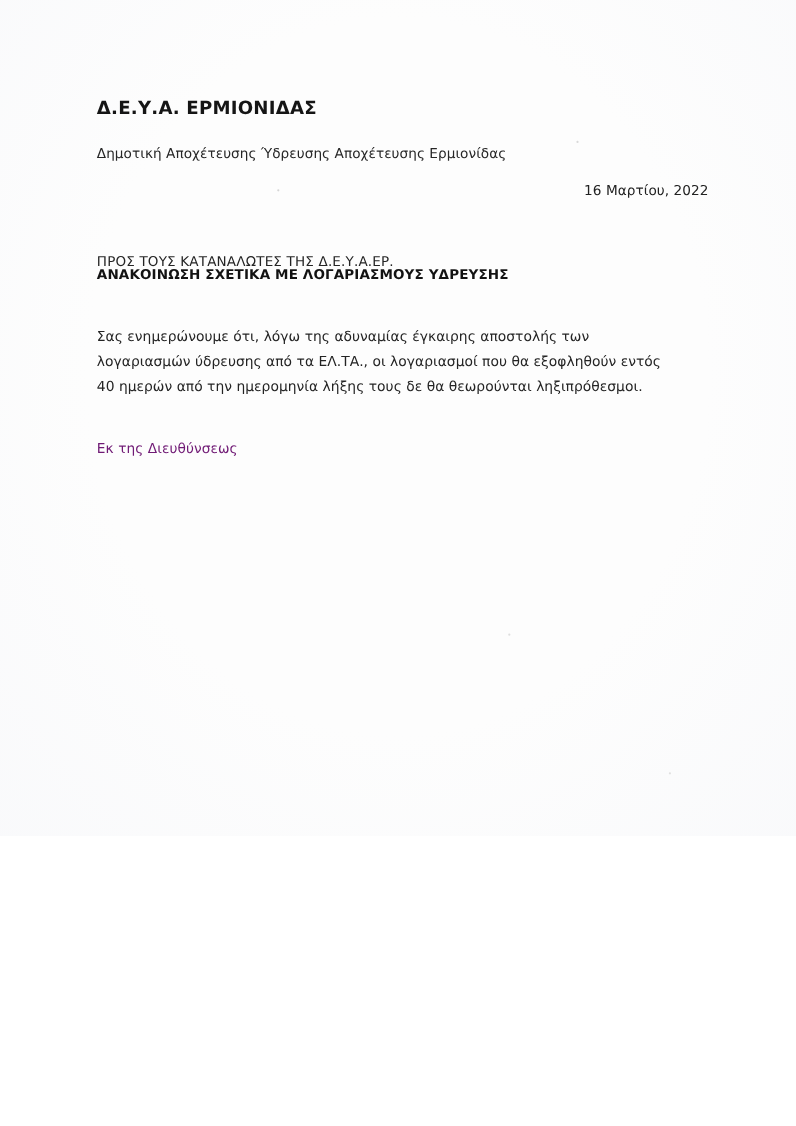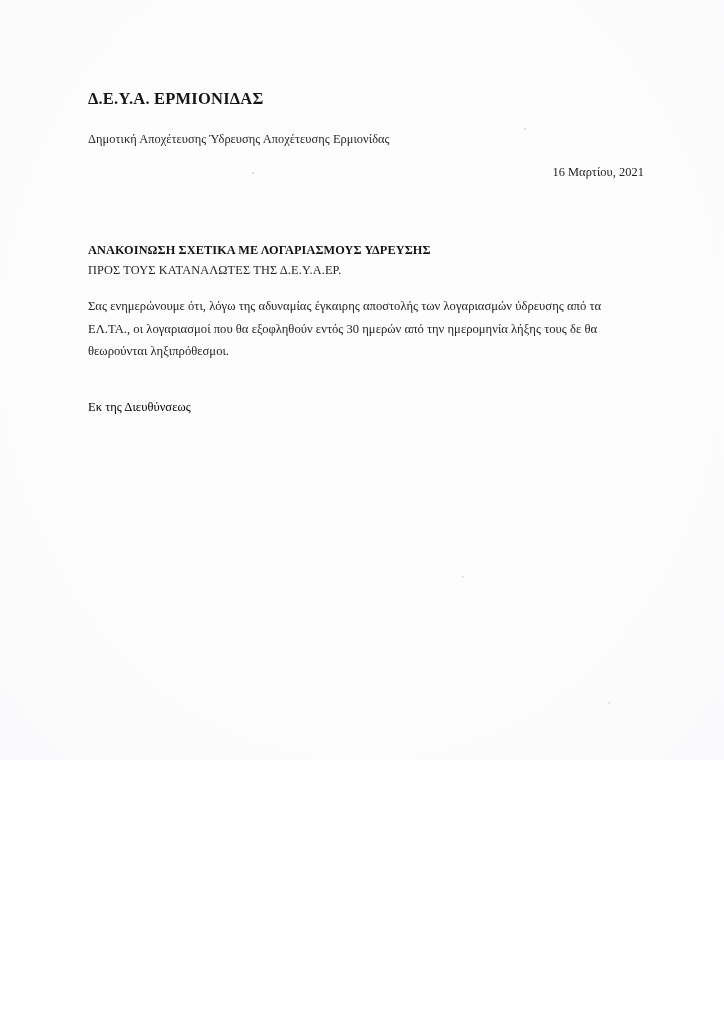--- a/index.html
+++ b/index.html
@@ -15,21 +15,20 @@
     overflow: hidden;
   }
 
   .page {
     position: relative;
     width: 724px;
     height: 760px;
     background: #fdfdfd;
     box-sizing: border-box;
     overflow: hidden;
-    font-family: Liberation Serif, serif;
   }
 
   
   .paper-texture {
     position: absolute;
     inset: 0;
     background:
       radial-gradient(ellipse at 50% 45%, rgba(255,255,255,0) 55%, rgba(246,247,250,0.55) 100%);
     pointer-events: none;
   }
@@ -88,41 +87,40 @@
 
   .doc-recipient {
     position: absolute;
     left: 0;
     top: 231px;
     font-size: 12.3px;
     font-weight: normal;
     color: #242424;
     letter-spacing: 0.15px;
     white-space: nowrap;
-    margin-top: 32px;
   }
 
   .doc-body {
     position: absolute;
     left: 0;
     top: 295px;
     width: 530px;
     font-size: 12.6px;
     line-height: 22.5px;
     color: #242424;
     letter-spacing: 0.02px;
     text-align: left;
   }
 
   .doc-signoff {
     position: absolute;
     left: 0;
     top: 400px;
     font-size: 12.5px;
-    color: #000000;
+    color: #701a75;
     letter-spacing: 0.05px;
     white-space: nowrap;
   }
 
   
   .speck {
     position: absolute;
     border-radius: 50%;
     pointer-events: none;
   }
@@ -133,27 +131,27 @@
 <div class="page">
 
   <div class="paper-texture"></div>
 
   <div class="content">
 
     <div class="doc-title">Δ.Ε.Υ.Α. ΕΡΜΙΟΝΙΔΑΣ</div>
 
     <div class="doc-subtitle">Δημοτική Αποχέτευσης Ύδρευσης Αποχέτευσης Ερμιονίδας</div>
 
-    <div class="doc-date">16 Μαρτίου, 2021</div>
+    <div class="doc-date">16 Μαρτίου, 2022</div>
 
     <div class="doc-heading">ΑΝΑΚΟΙΝΩΣΗ ΣΧΕΤΙΚΑ ΜΕ ΛΟΓΑΡΙΑΣΜΟΥΣ ΥΔΡΕΥΣΗΣ</div>
 
     <div class="doc-recipient">ΠΡΟΣ ΤΟΥΣ ΚΑΤΑΝΑΛΩΤΕΣ ΤΗΣ Δ.Ε.Υ.Α.ΕΡ.</div>
 
-    <div class="doc-body">Σας ενημερώνουμε ότι, λόγω της αδυναμίας έγκαιρης αποστολής των λογαριασμών ύδρευσης από τα ΕΛ.ΤΑ., οι λογαριασμοί που θα εξοφληθούν εντός 30 ημερών από την ημερομηνία λήξης τους δε θα θεωρούνται ληξιπρόθεσμοι.</div>
+    <div class="doc-body">Σας ενημερώνουμε ότι, λόγω της αδυναμίας έγκαιρης αποστολής των λογαριασμών ύδρευσης από τα ΕΛ.ΤΑ., οι λογαριασμοί που θα εξοφληθούν εντός 40 ημερών από την ημερομηνία λήξης τους δε θα θεωρούνται ληξιπρόθεσμοι.</div>
 
     <div class="doc-signoff">Εκ της Διευθύνσεως</div>
 
   </div>
 
   <span class="speck" style="left:524px; top:128px; width:2px; height:2px; background:#d9d9d9;"></span>
   <span class="speck" style="left:252px; top:172px; width:2px; height:2px; background:#d5d5d5;"></span>
   <span class="speck" style="left:462px; top:576px; width:2px; height:2px; background:#dedede;"></span>
   <span class="speck" style="left:608px; top:702px; width:2px; height:2px; background:#e0e0e0;"></span>
   <span class="speck" style="left:268px; top:806px; width:2px; height:2px; background:#9aa0a8;"></span>

